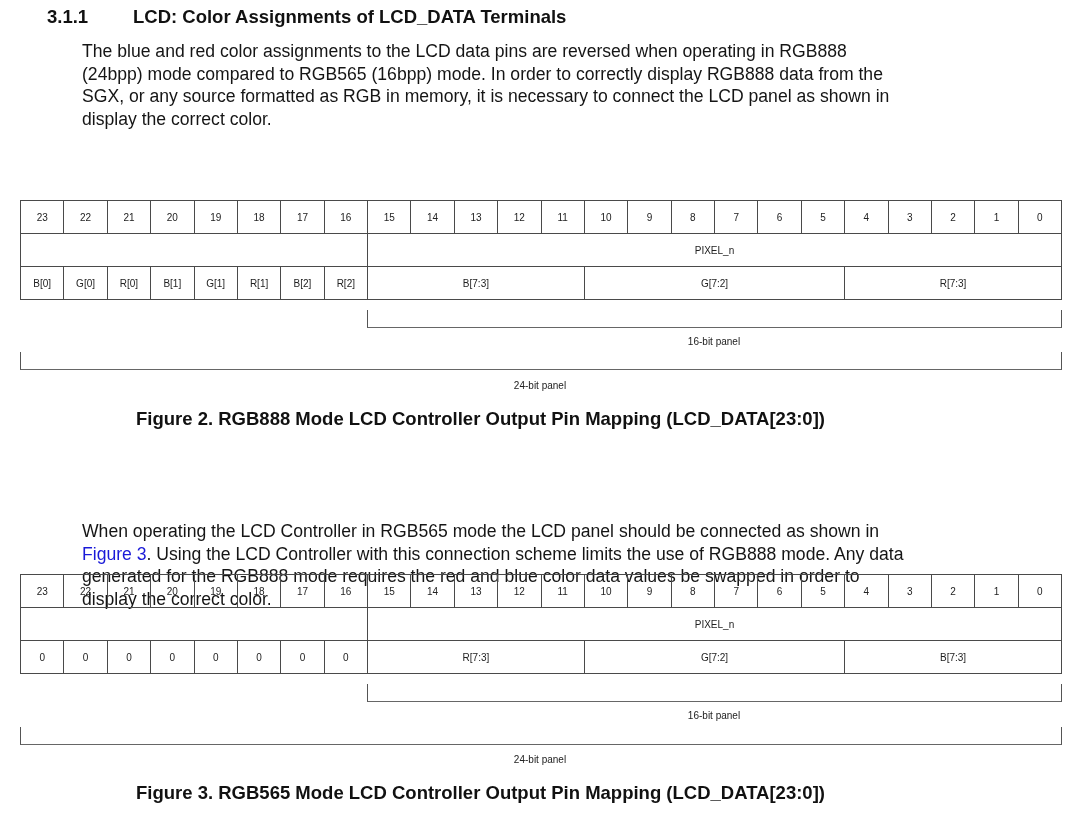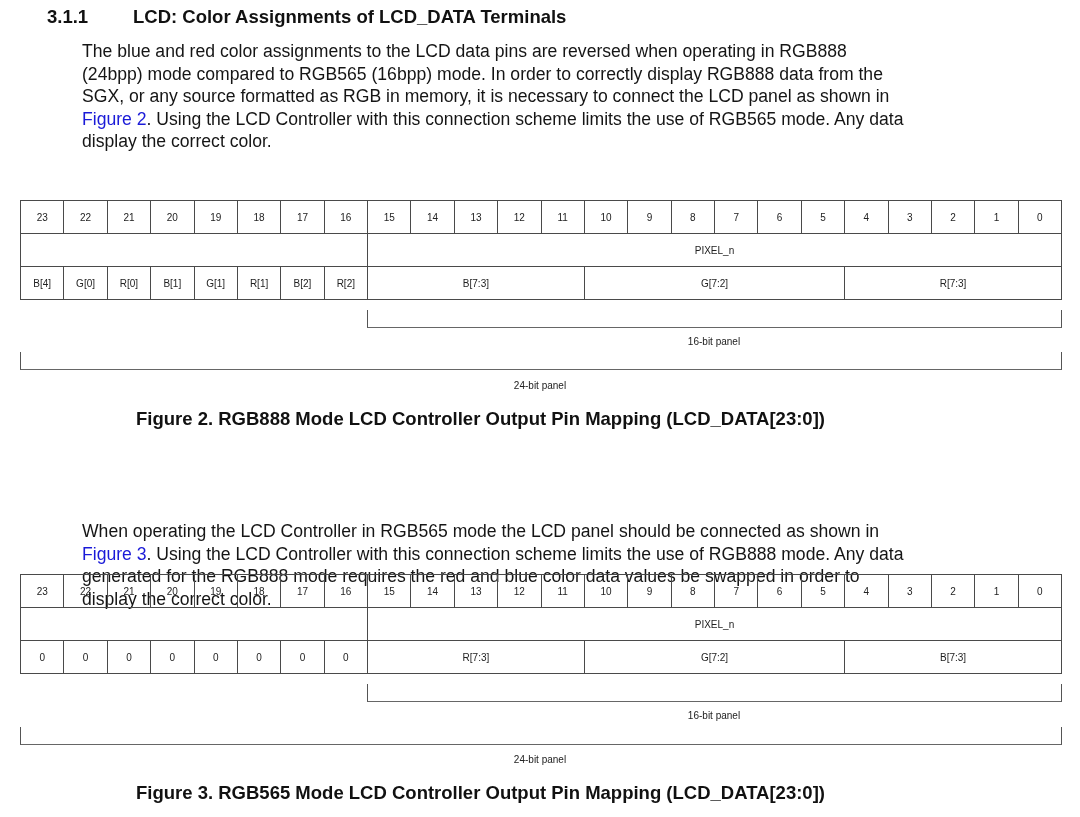--- a/index.html
+++ b/index.html
@@ -44,21 +44,20 @@
 <body>
 
 <div class="heading">
   <span class="num">3.1.1</span><span>LCD: Color Assignments of LCD_DATA Terminals</span>
 </div>
 
 <div class="para" style="top:40px;">
   <span class="line">The blue and red color assignments to the LCD data pins are reversed when operating in RGB888</span>
   <span class="line">(24bpp) mode compared to RGB565 (16bpp) mode. In order to correctly display RGB888 data from the</span>
   <span class="line">SGX, or any source formatted as RGB in memory, it is necessary to connect the LCD panel as shown in</span>
-  <span class="line"><a class="link">Figure 2</a><span>. Using the LCD Controller with this connection scheme limits the use of RGB565 mode. Any data</span></span>
   <span class="line">display the correct color.</span>
 </div>
 
 <table class="bits" style="top:200px;">
   <colgroup>
     <col span="24" style="width:43.375px">
   </colgroup>
   <tbody>
       <tr>
     <td>23</td>
@@ -84,21 +83,21 @@
     <td>3</td>
     <td>2</td>
     <td>1</td>
     <td>0</td>
   </tr>
   <tr>
     <td colspan="8"></td>
     <td colspan="16">PIXEL_n</td>
   </tr>
   <tr>
-    <td>B[4]</td>
+    <td>B[0]</td>
     <td>G[0]</td>
     <td>R[0]</td>
     <td>B[1]</td>
     <td>G[1]</td>
     <td>R[1]</td>
     <td>B[2]</td>
     <td>R[2]</td>
     <td colspan="5">B[7:3]</td>
     <td colspan="6">G[7:2]</td>
     <td colspan="5">R[7:3]</td>

